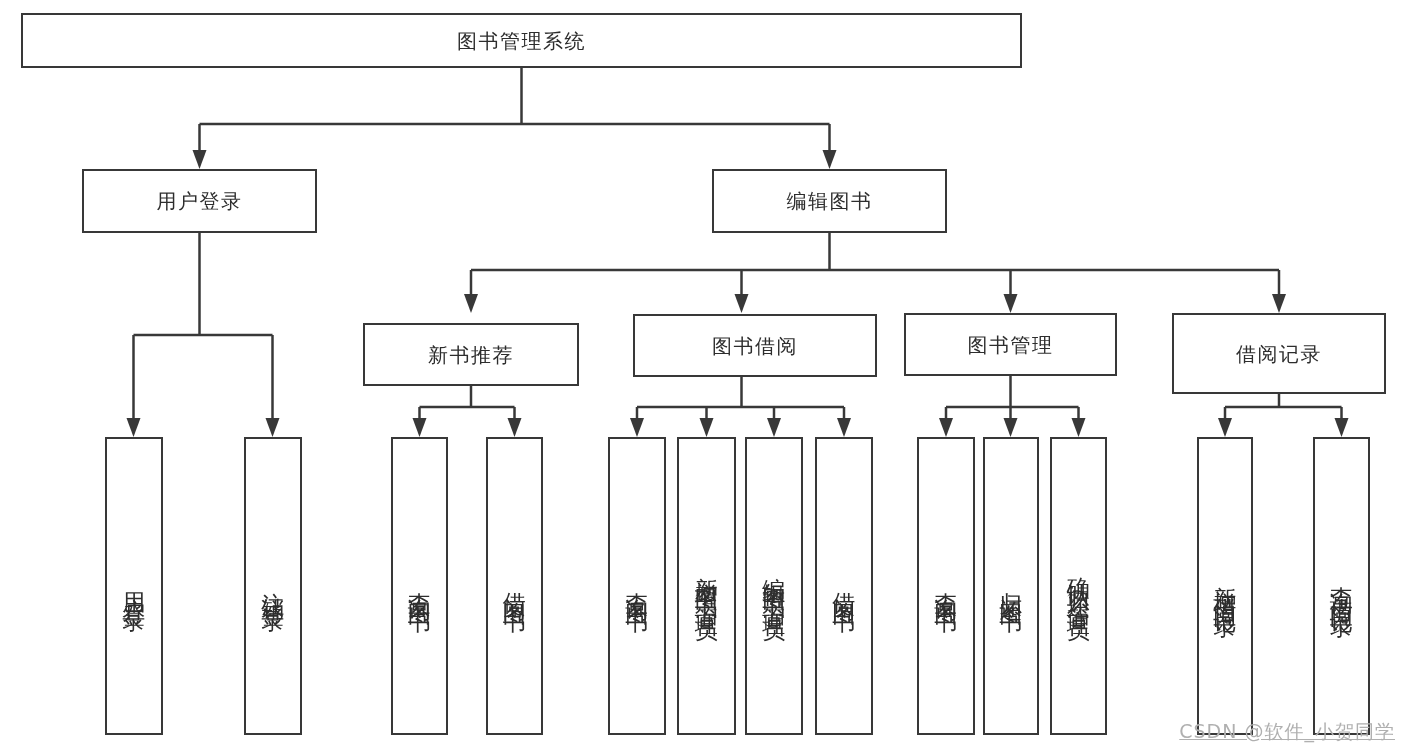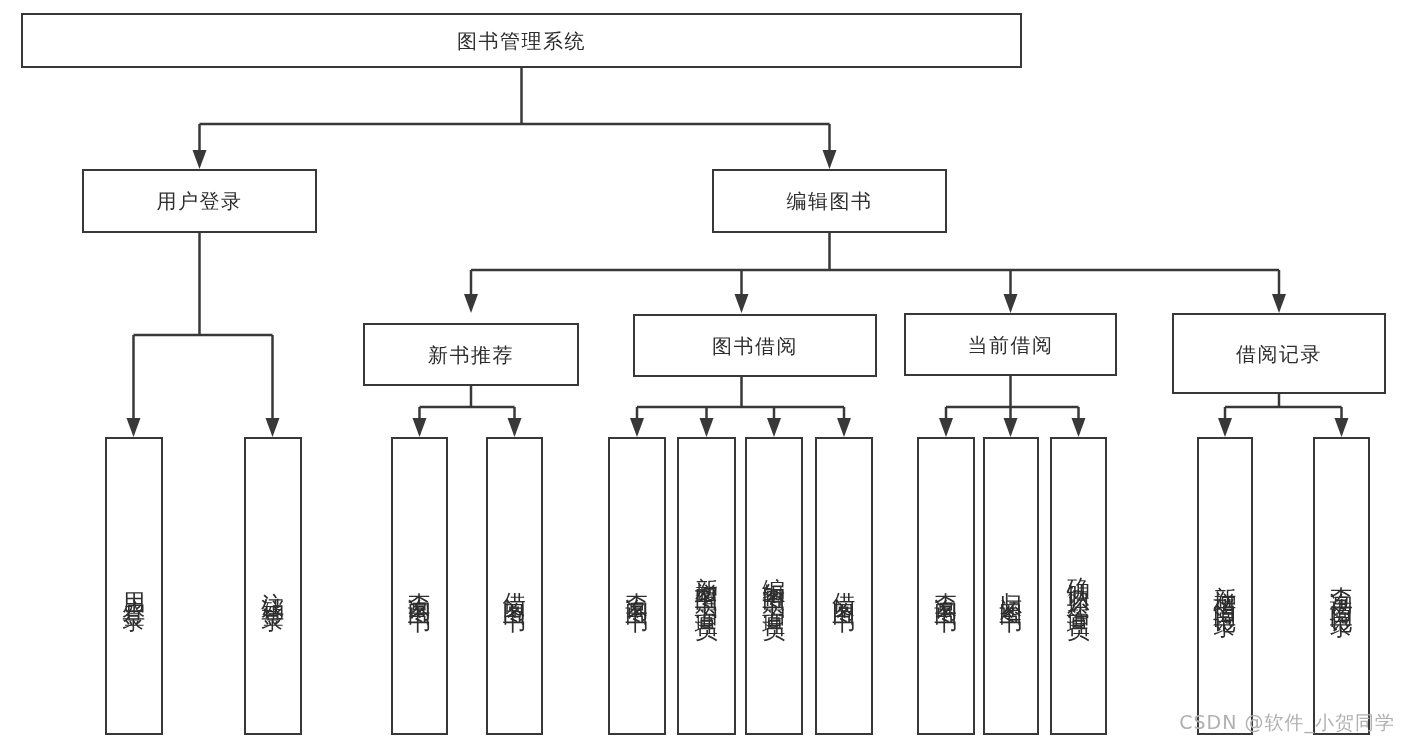--- a/index.html
+++ b/index.html
@@ -34,26 +34,27 @@
   }
   .v-node span {
     writing-mode: vertical-rl;
     font-size: 23px;
     letter-spacing: 6px;
     line-height: 1.15;
   }
   .watermark {
     position: absolute;
     right: 10px;
-    bottom: 11px;
+    bottom: 2px;
     font-size: 19px;
     letter-spacing: 1px;
     color: var(--wm, #b0b0b0);
     z-index: 5;
     white-space: nowrap;
+    text-decoration: underline;
   }
 </style>
 </head>
 <body>
 
 <div class="stage" style="--bg: #ffffff; --line: #383838; --text: #2d2d2d; --wm: #b0b0b0;">
 
   <svg id="connector-layer" class="connectors" viewBox="0 0 1405 747">
       <path d="M 521.5 68 L 521.5 124" stroke="#383838" stroke-width="2.5" fill="none"></path>
       <path d="M 199.5 124 L 829.5 124" stroke="#383838" stroke-width="2.5" fill="none"></path>
@@ -120,21 +121,21 @@
     <span>编辑图书</span>
   </div>
 
   <div class="node h-node" style="left:363px;top:323px;width:216px;height:63px">
     <span>新书推荐</span>
   </div>
   <div class="node h-node" style="left:633px;top:314px;width:244px;height:63px">
     <span>图书借阅</span>
   </div>
   <div class="node h-node" style="left:904px;top:313px;width:213px;height:63px">
-    <span>当前借阅</span>
+    <span>图书管理</span>
   </div>
   <div class="node h-node" style="left:1172px;top:313px;width:214px;height:81px">
     <span>借阅记录</span>
   </div>
 
   <div class="node v-node" style="left:105px;top:437px;width:58px;height:298px">
     <span>用户登录</span>
   </div>
   <div class="node v-node" style="left:244px;top:437px;width:58px;height:298px">
     <span>注销登录</span>

